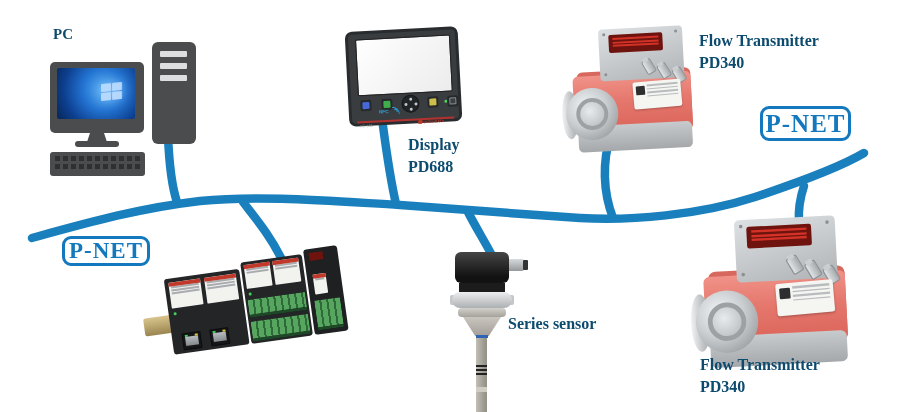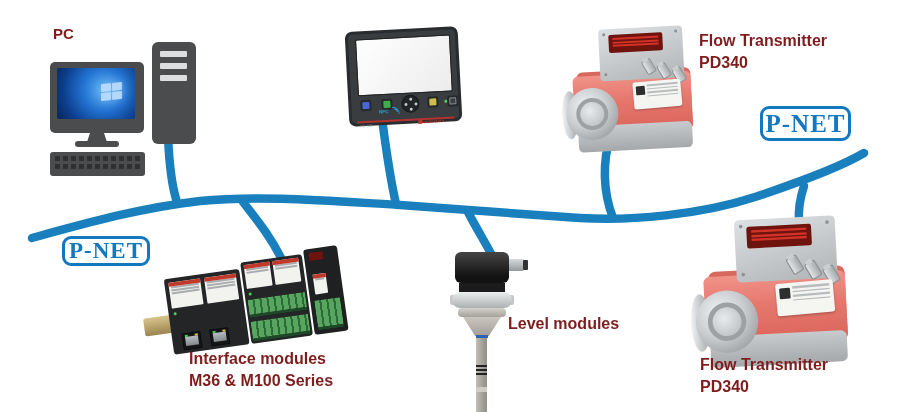--- a/index.html
+++ b/index.html
@@ -2,21 +2,21 @@
 <html><head>
 <meta charset="utf-8">
 <style>
   html,body{margin:0;padding:0;background:#fff;}
   .stage{position:relative;width:900px;height:412px;background:#ffffff;overflow:hidden;
          font-family:"Liberation Sans",sans-serif;}
   .stage *{position:absolute;box-sizing:border-box;}
   svg.cables{left:0;top:0;}
 
   
-  .cap{color:#7f1d1d;font-weight:bold;font-size:16px;line-height:22px;white-space:nowrap;position:absolute;}
+  .cap{color:#0c4a6e;font-weight:bold;font-size:16px;line-height:22px;white-space:nowrap;position:absolute;font-family:Liberation Serif, serif;}
   .cap div{position:static;}
 
   
   .pnet{border:3px solid #1478be;border-radius:9px;color:#1478be;
         font-family:"Liberation Serif",serif;font-weight:bold;letter-spacing:1px;
         display:flex;align-items:center;justify-content:center;background:#fff;}
   .pnet.left{left:62px;top:236px;width:88px;height:30px;font-size:23px;}
   .pnet.right{left:760px;top:106px;width:91px;height:35px;font-size:25px;}
 
   
@@ -200,20 +200,24 @@
     <span class="wifi">
       <u style="left:0;top:0;width:8px;height:8px;"></u>
       <u style="left:2px;top:2px;width:4px;height:4px;"></u>
     </span>
     <span class="brand">
         <b></b>
         <span>PROCES-DATA</span>
       </span>
     <span class="mdl">PD 688</span>
   </div>
+  <div class="cap disp-label">
+    <div>Display</div>
+    <div>PD688</div>
+  </div>
 
   <div class="ft ft-top">
     <div class="backblock"></div>
     <div class="body"></div>
     <div class="band"></div>
     <div class="lid">
       <span class="screw" style="left:4px;top:4px;"></span>
       <span class="screw" style="left:76px;top:4px;"></span>
       <span class="screw" style="left:4px;top:44px;"></span>
       <span class="screw" style="left:76px;top:44px;"></span>
@@ -299,21 +303,21 @@
     <div class="ring"></div>
     <div class="cone"></div>
     <div class="oring"></div>
     <div class="probe"></div>
     <span class="pb" style="top:118px;height:2px;background:#222;"></span>
     <span class="pb" style="top:122px;height:2px;background:#222;"></span>
     <span class="pb" style="top:126px;height:2px;background:#222;"></span>
     <span class="pb" style="top:140px;height:5px;background:#cfccc4;"></span>
   </div>
   <div class="cap lvl-label">
-    <div>Level modules</div>
+    <div>Series sensor</div>
   </div>
 
   <div class="mods">
     <div class="rail"></div>
     <div class="mA">
       <div class="wl" style="left:4px;top:4px;width:32px;height:26px;">
           <b></b>
           <i></i>
           <i></i>
           <i></i>
@@ -353,18 +357,14 @@
     </div>
     <div class="mC">
       <div style="left:5px;top:4px;width:14px;height:8px;background:#6e130d;position:absolute;"></div>
       <div class="wl" style="left:6px;top:26px;width:13px;height:20px;">
           <b></b>
           <i></i>
         </div>
       <div class="comb" style="left:4px;top:52px;width:26px;height:30px;"></div>
     </div>
   </div>
-  <div class="cap mods-label">
-    <div>Interface modules</div>
-    <div>M36 &amp; M100 Series</div>
-  </div>
 
 </div>
 
 </body></html>

